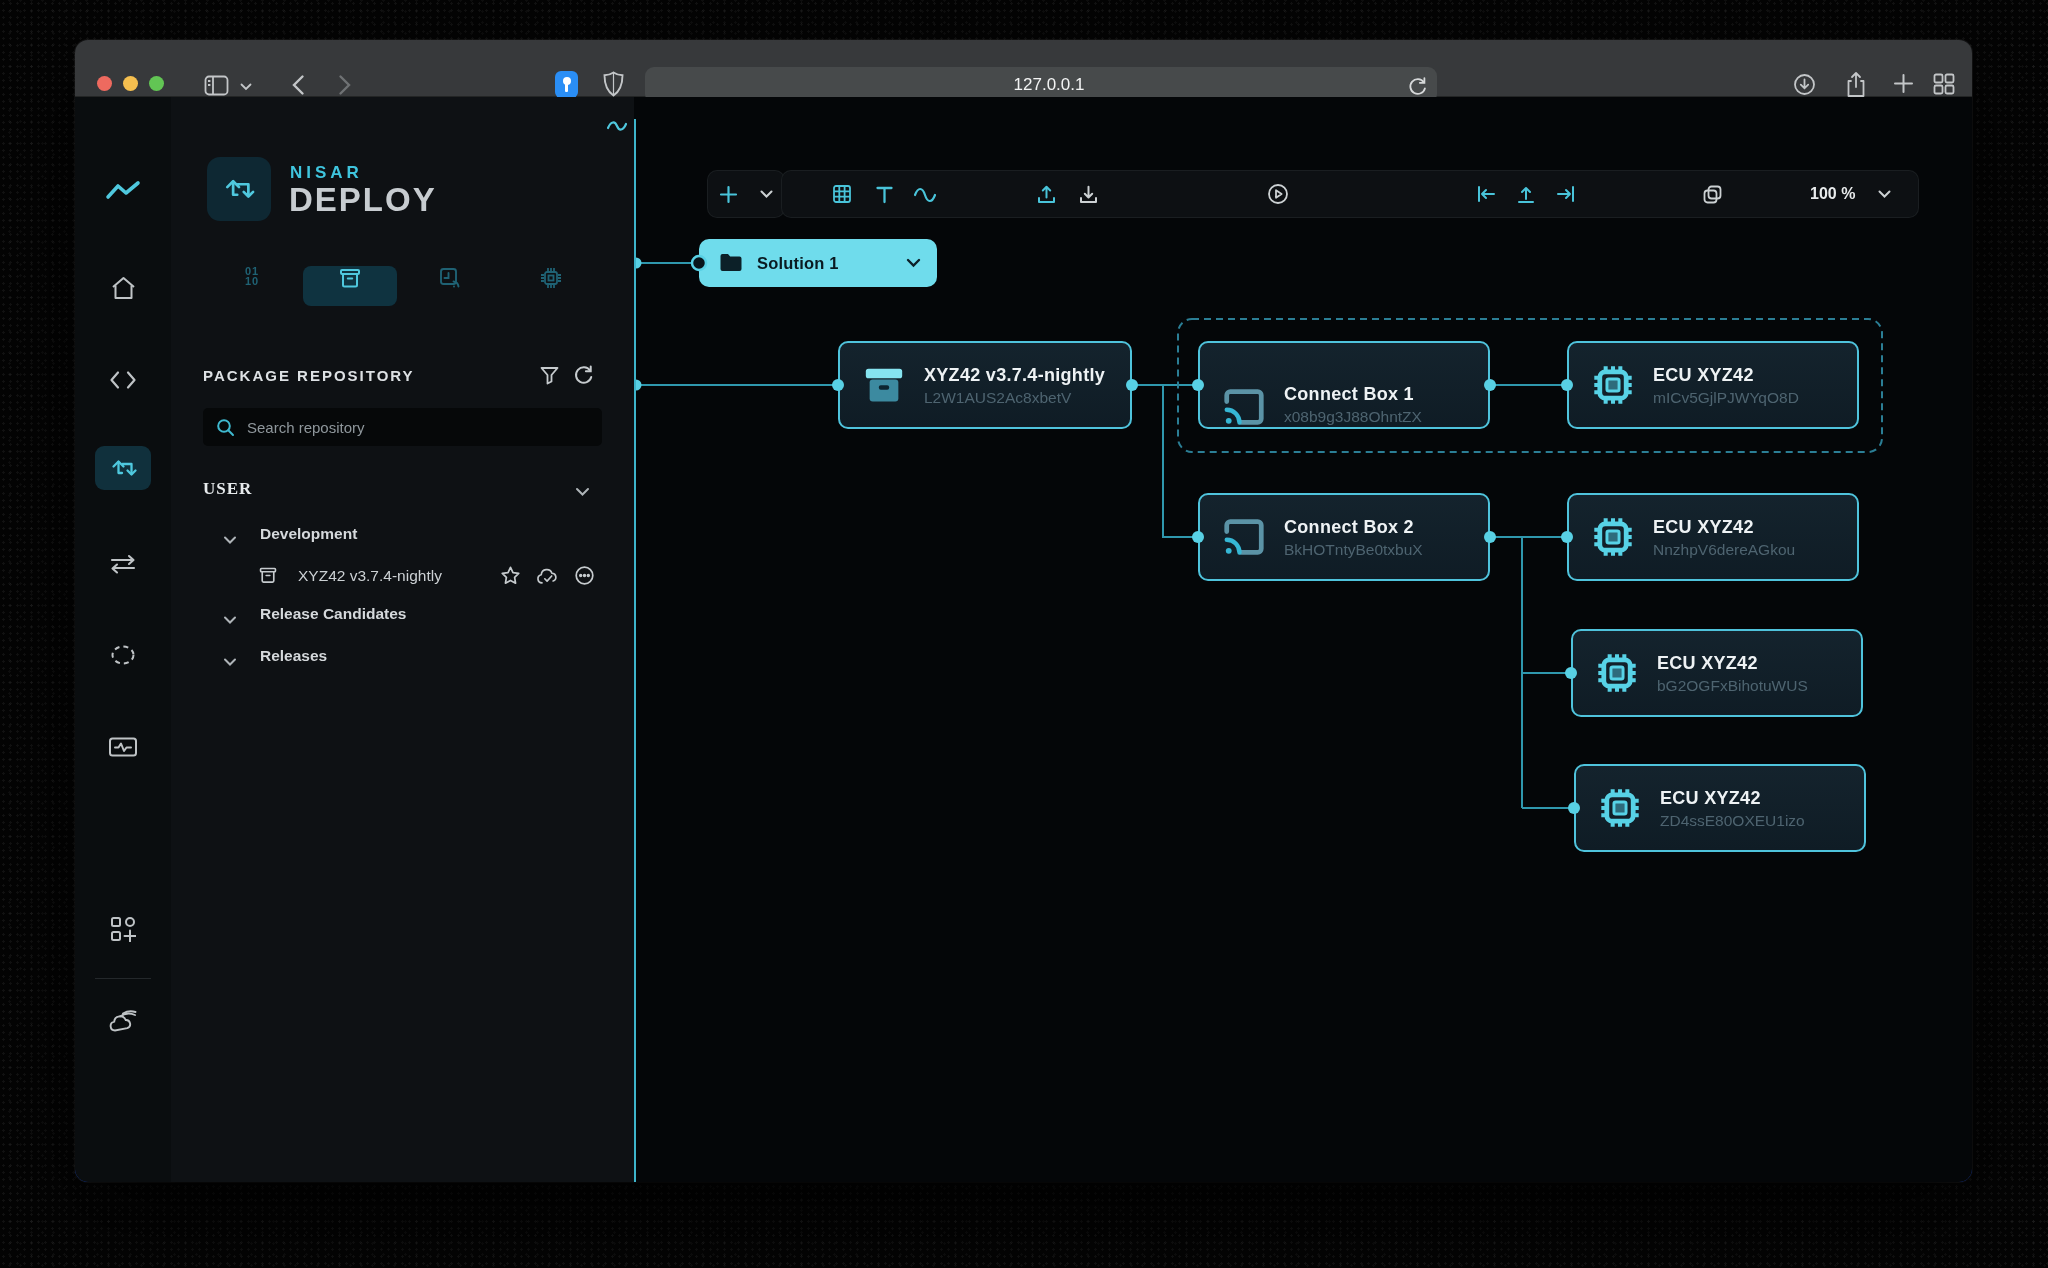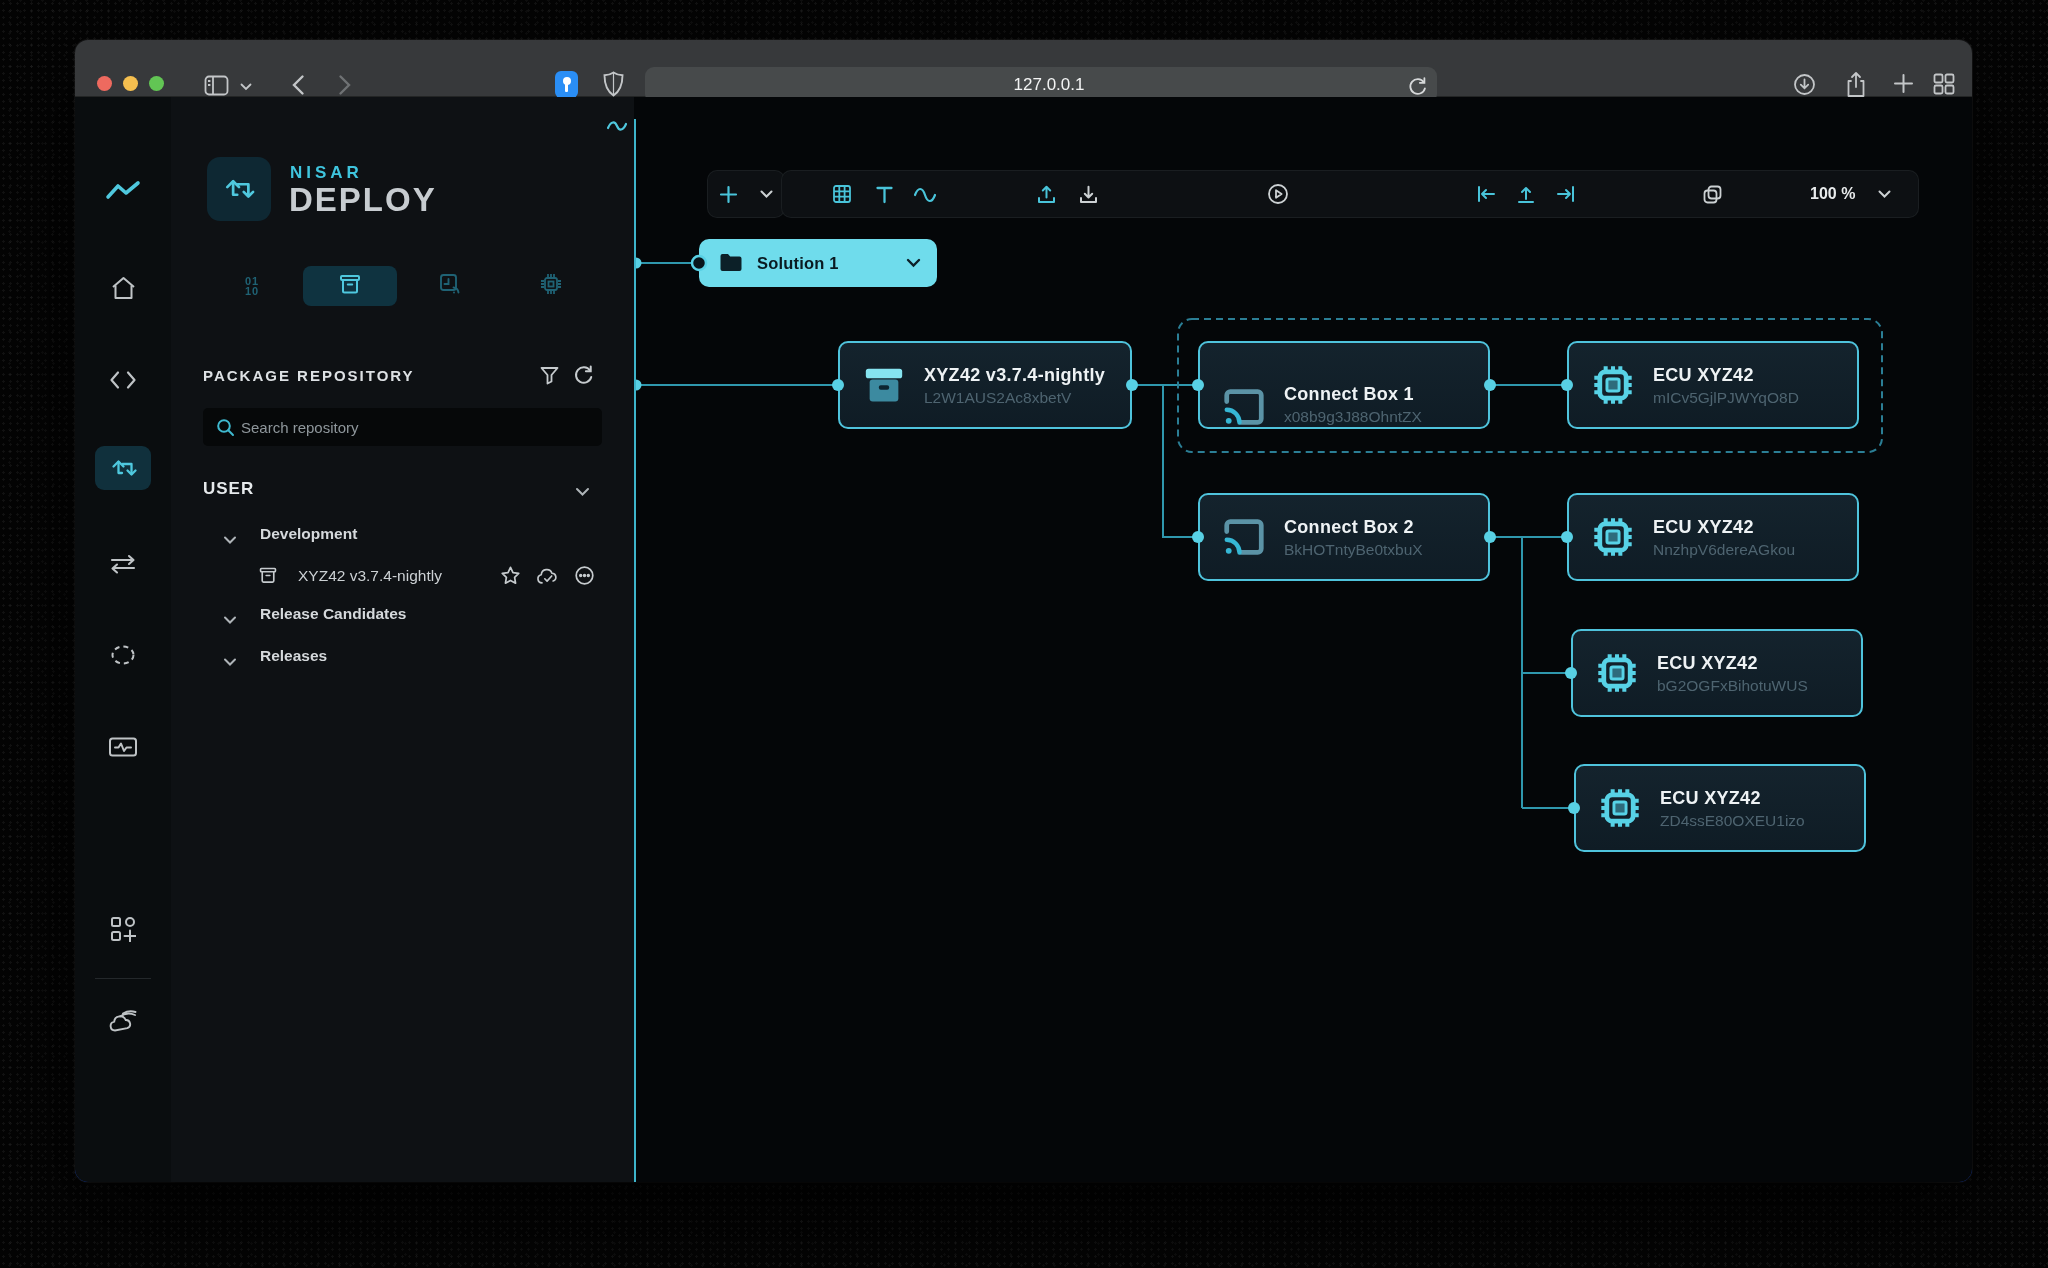--- a/index.html
+++ b/index.html
@@ -34,30 +34,30 @@
   .rail-item{position:absolute;left:20px;width:56px;height:44px;border-radius:9px;display:flex;align-items:center;justify-content:center;color:#bfc3c6;}
   .rail-item.active{background:#10303c;color:#4fc8de;}
   .sidebar{width:463px;background:#0e1114;position:relative;flex:none;}
   .canvas{flex:1;background:#040608;position:relative;overflow:hidden;}
   .divider{position:absolute;left:0;top:22px;bottom:0;width:2px;background:#3db4ca;z-index:4;}
   .wavehandle{position:absolute;right:6px;top:22px;color:#4fc8de;z-index:5;}
   
   .appicon{position:absolute;left:36px;top:60px;width:64px;height:64px;border-radius:13px;background:#0e2833;display:flex;align-items:center;justify-content:center;color:#4fc8de;}
   .brandname{position:absolute;left:119px;top:66px;font-size:17px;font-weight:700;letter-spacing:4px;color:#3fc5de;}
   .brandprod{position:absolute;left:118px;top:84px;font-size:33px;font-weight:800;letter-spacing:2px;color:#c7ccd0;}
-  .tab{position:absolute;top:169px;width:94px;height:40px;border-radius:8px;display:flex;align-items:center;justify-content:center;color:#1f6274;}
+  .tab{position:absolute;top:169px;width:94px;height:40px;border-radius:8px;display:flex;justify-content:center;color:#1f6274;}
   .tab.active{background:#0f3340;color:#4fc8de;}
   .binary{font-size:11px;font-weight:700;line-height:10px;letter-spacing:1px;text-align:left;}
   .sectiontitle{position:absolute;left:32px;top:270px;font-size:15px;font-weight:600;letter-spacing:2px;color:#dde1e4;}
   .sideicon{position:absolute;color:#c6cbce;}
   .searchbox{position:absolute;left:32px;top:311px;width:399px;height:38px;border-radius:5px;background:#060809;display:flex;align-items:center;}
   .searchbox svg{margin-left:13px;flex:none;color:#3fb9cf;}
-  .searchbox input{flex:1;margin-left:4px;background:transparent;border:none;outline:none;color:#dfe3e5;font-size:15px;font-family:"Liberation Sans",sans-serif;}
+  .searchbox input{flex:1;margin-left:10px;background:transparent;border:none;outline:none;color:#dfe3e5;font-size:15px;font-family:"Liberation Sans",sans-serif;}
   .searchbox input::placeholder{color:#8f979c;}
-  .grouprow{position:absolute;left:32px;top:382px;width:399px;height:24px;}
+  .grouprow{position:absolute;left:32px;top:382px;width:399px;height:24px;font-family:Liberation Serif, serif;}
   .grouprow .lbl{font-size:17px;font-weight:700;letter-spacing:1px;color:#e6eaec;}
   .treechev{position:absolute;color:#aeb4b8;}
   .treelbl{position:absolute;font-size:15.5px;font-weight:700;color:#d5d9dc;}
   .pkgrow-lbl{position:absolute;left:127px;top:470px;font-size:15.5px;font-weight:400;color:#ccd1d4;}
   
   .ctb{position:absolute;height:46px;border-radius:9px;background:#0d1013;box-shadow:0 0 0 1px #1a1e21;}
   .ctb-icon{position:absolute;top:0;width:40px;height:46px;display:flex;align-items:center;justify-content:center;}
   .cyan{color:#49c4da;}
   .lt{color:#ccd1d3;}
   .zoomlabel{position:absolute;top:0;height:46px;line-height:46px;font-size:16px;color:#e8ebec;}

